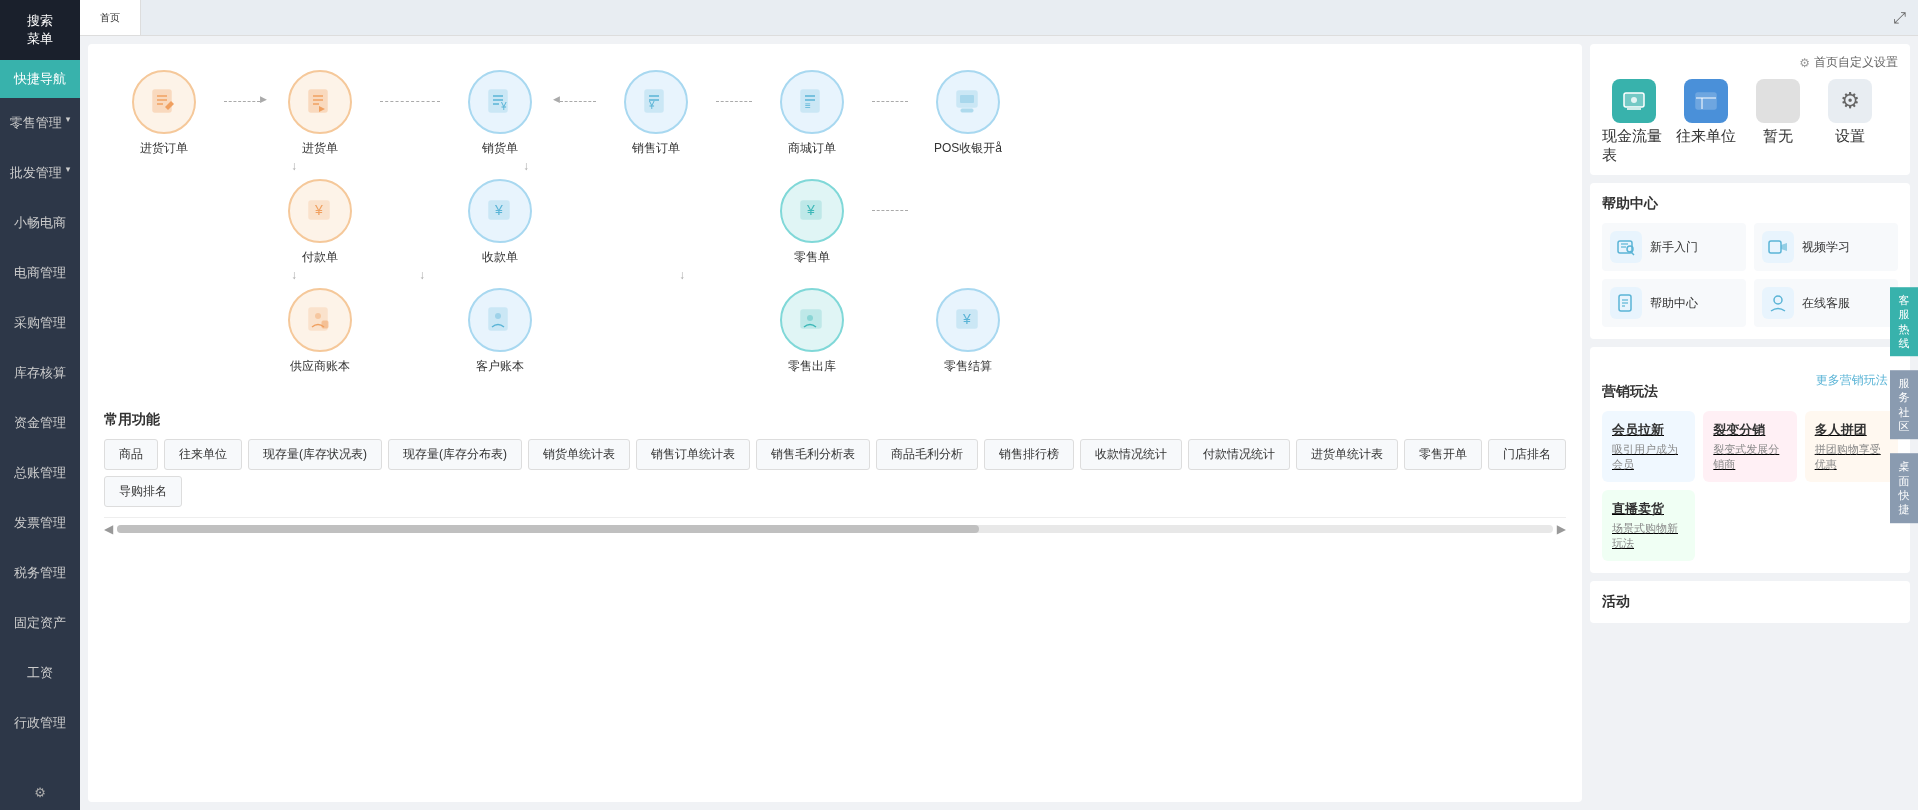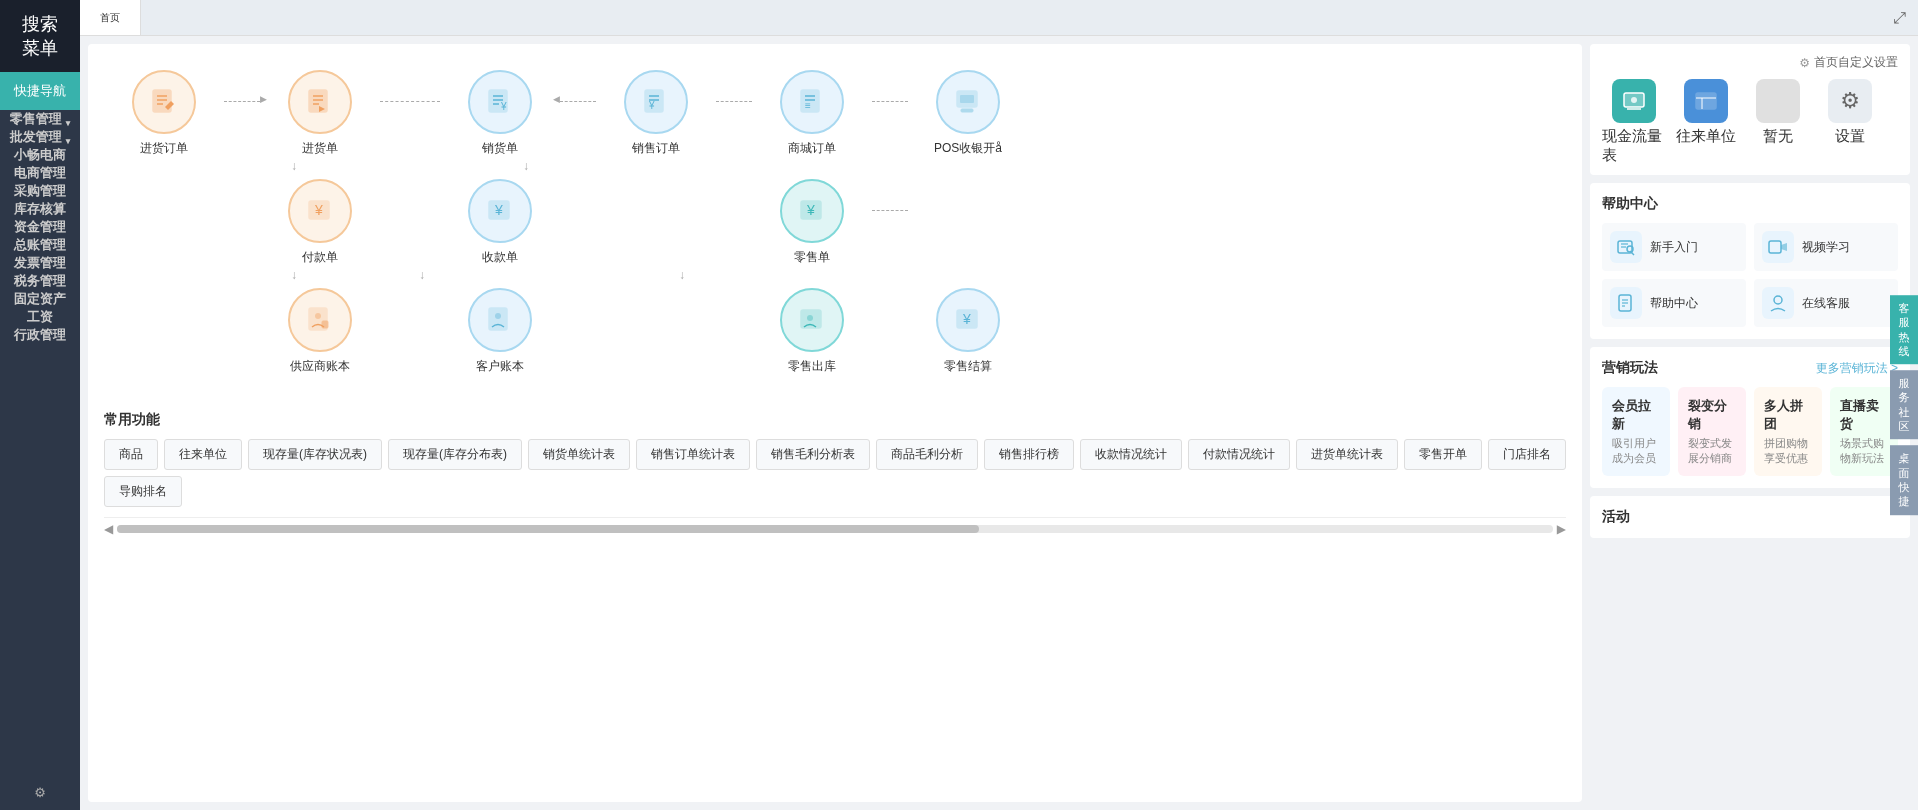--- a/index.html
+++ b/index.html
@@ -14,42 +14,41 @@
       flex-direction: column;
       flex-shrink: 0;
       height: 100%;
       overflow: hidden;
     }
     #search-menu {
       background: #1a202c;
       color: #fff;
       text-align: center;
       padding: 12px 22px;
-      font-size: 18px;
+      font-size: 13px;
       cursor: pointer;
     }
     #quick-nav {
       background: #38b2ac;
       color: #fff;
       text-align: center;
       padding: 10px 6px;
       font-size: 13px;
       cursor: pointer;
     }
     .sidebar-item {
       color: #ccc;
       text-align: center;
-      padding: 0 6px;
+      padding: 16px 6px;
       cursor: pointer;
       font-size: 13px;
       display: flex;
-      align-items: flex-end;
+      align-items: flex-start;
       justify-content: center;
       gap: 2px;
-      font-weight: bold;
     }
     .sidebar-item .arrow { font-size: 9px; margin-left: 2px; }
     #sidebar-bottom {
       margin-top: auto;
       padding: 10px;
       text-align: center;
       color: #aaa;
       cursor: pointer;
     }
 
@@ -283,26 +282,27 @@
       background: #fff;
       border-radius: 4px;
       padding: 12px;
     }
     #marketing-header {
       display: flex;
       justify-content: space-between;
       align-items: center;
       margin-bottom: 10px;
     }
-    #marketing-header h3 { font-size: 14px; color: #333; }
+    #marketing-header h3 { font-size: 14px; color: #333; margin-top: 24px; }
     #marketing-more { font-size: 12px; color: #5ab4d6; cursor: pointer; }
     .marketing-grid {
       display: grid;
-      grid-template-columns: 1fr 1fr 1fr 1fr;
+      grid-template-columns: 1fr 1fr 1fr;
       gap: 8px;
+      text-decoration: underline;
     }
     .marketing-item {
       background: #f0f8ff;
       border-radius: 6px;
       padding: 10px;
       cursor: pointer;
     }
     .marketing-item h4 { font-size: 13px; color: #333; margin-bottom: 3px; }
     .marketing-item p { font-size: 11px; color: #888; }
     .marketing-item.pink { background: #fff0f5; }
@@ -318,21 +318,21 @@
     #activities h3 { font-size: 14px; color: #333; }
 
     
     #float-buttons {
       position: fixed;
       right: 0;
       top: 50%;
       transform: translateY(-50%);
       display: flex;
       flex-direction: column;
-      gap: 6px;
+      gap: 14px;
       z-index: 100;
     }
     .float-btn {
       background: #38b2ac;
       color: #fff;
       padding: 6px 4px;
       font-size: 11px;
       text-align: center;
       cursor: pointer;
       width: 28px;

